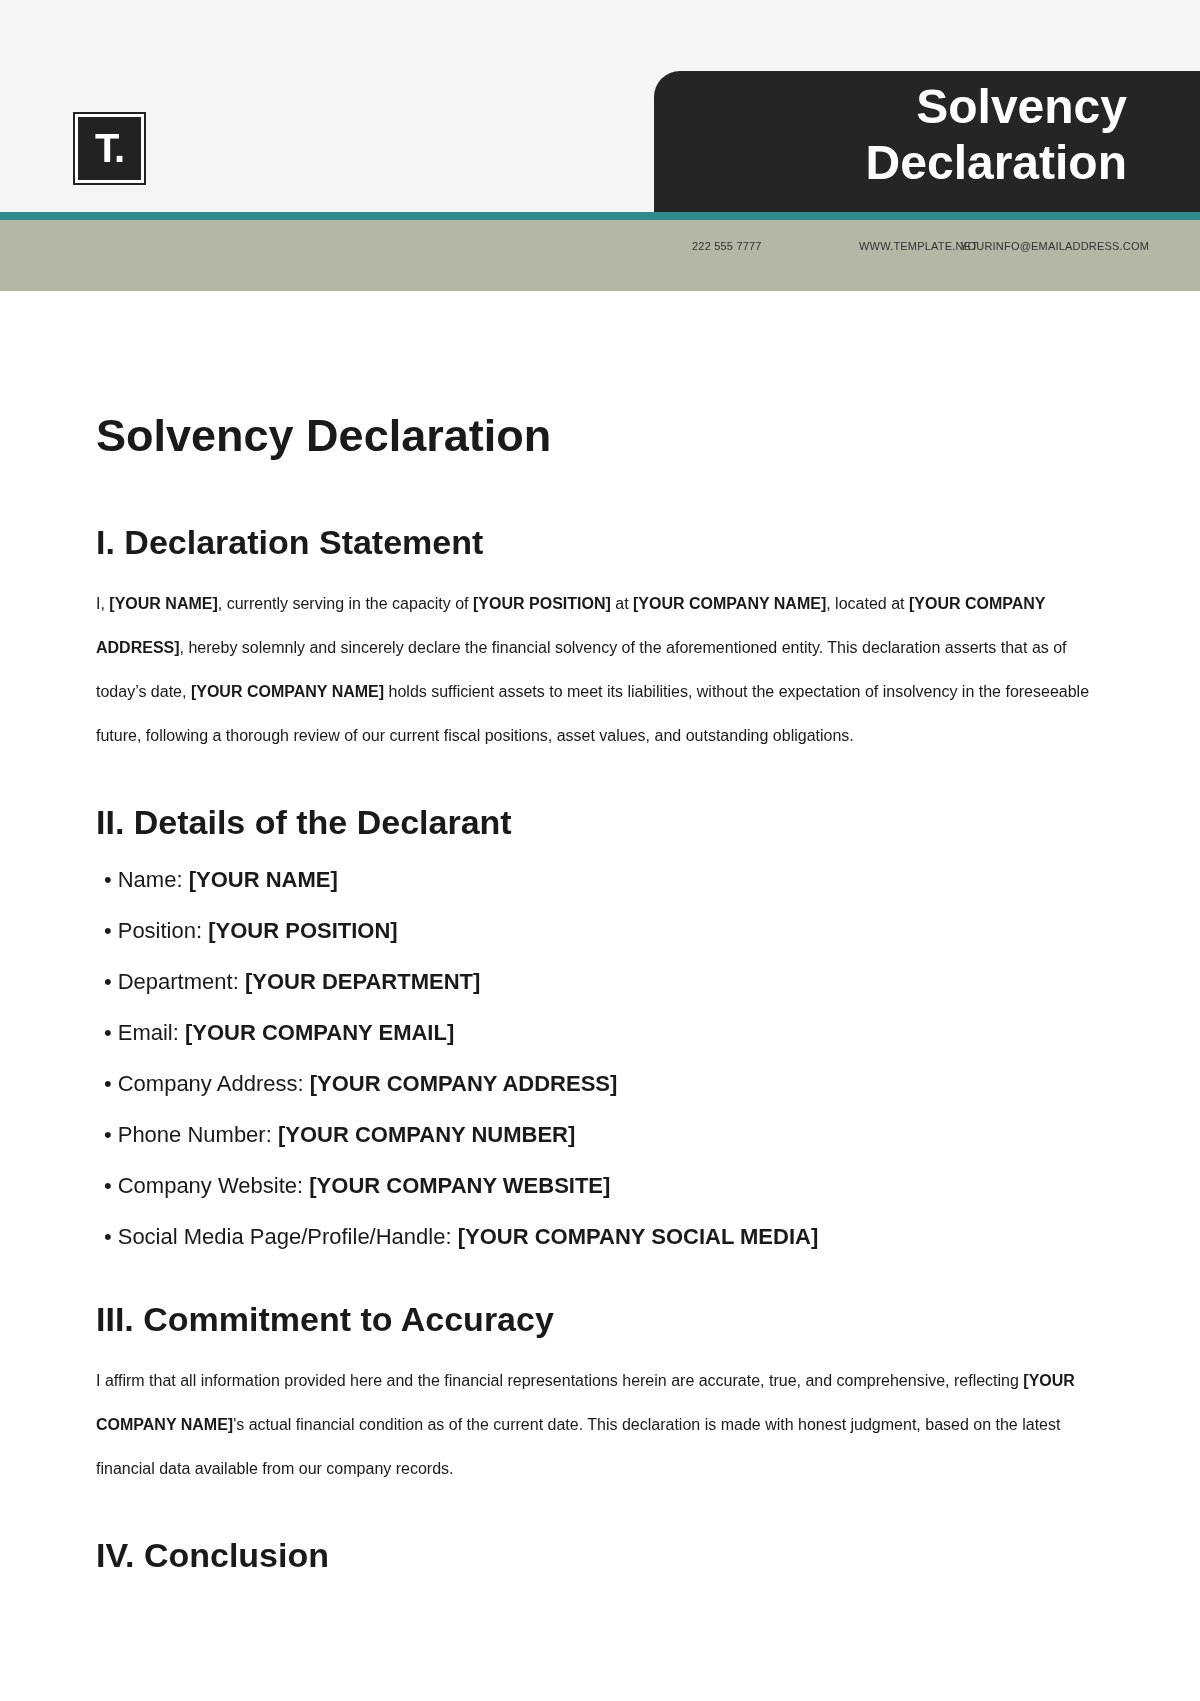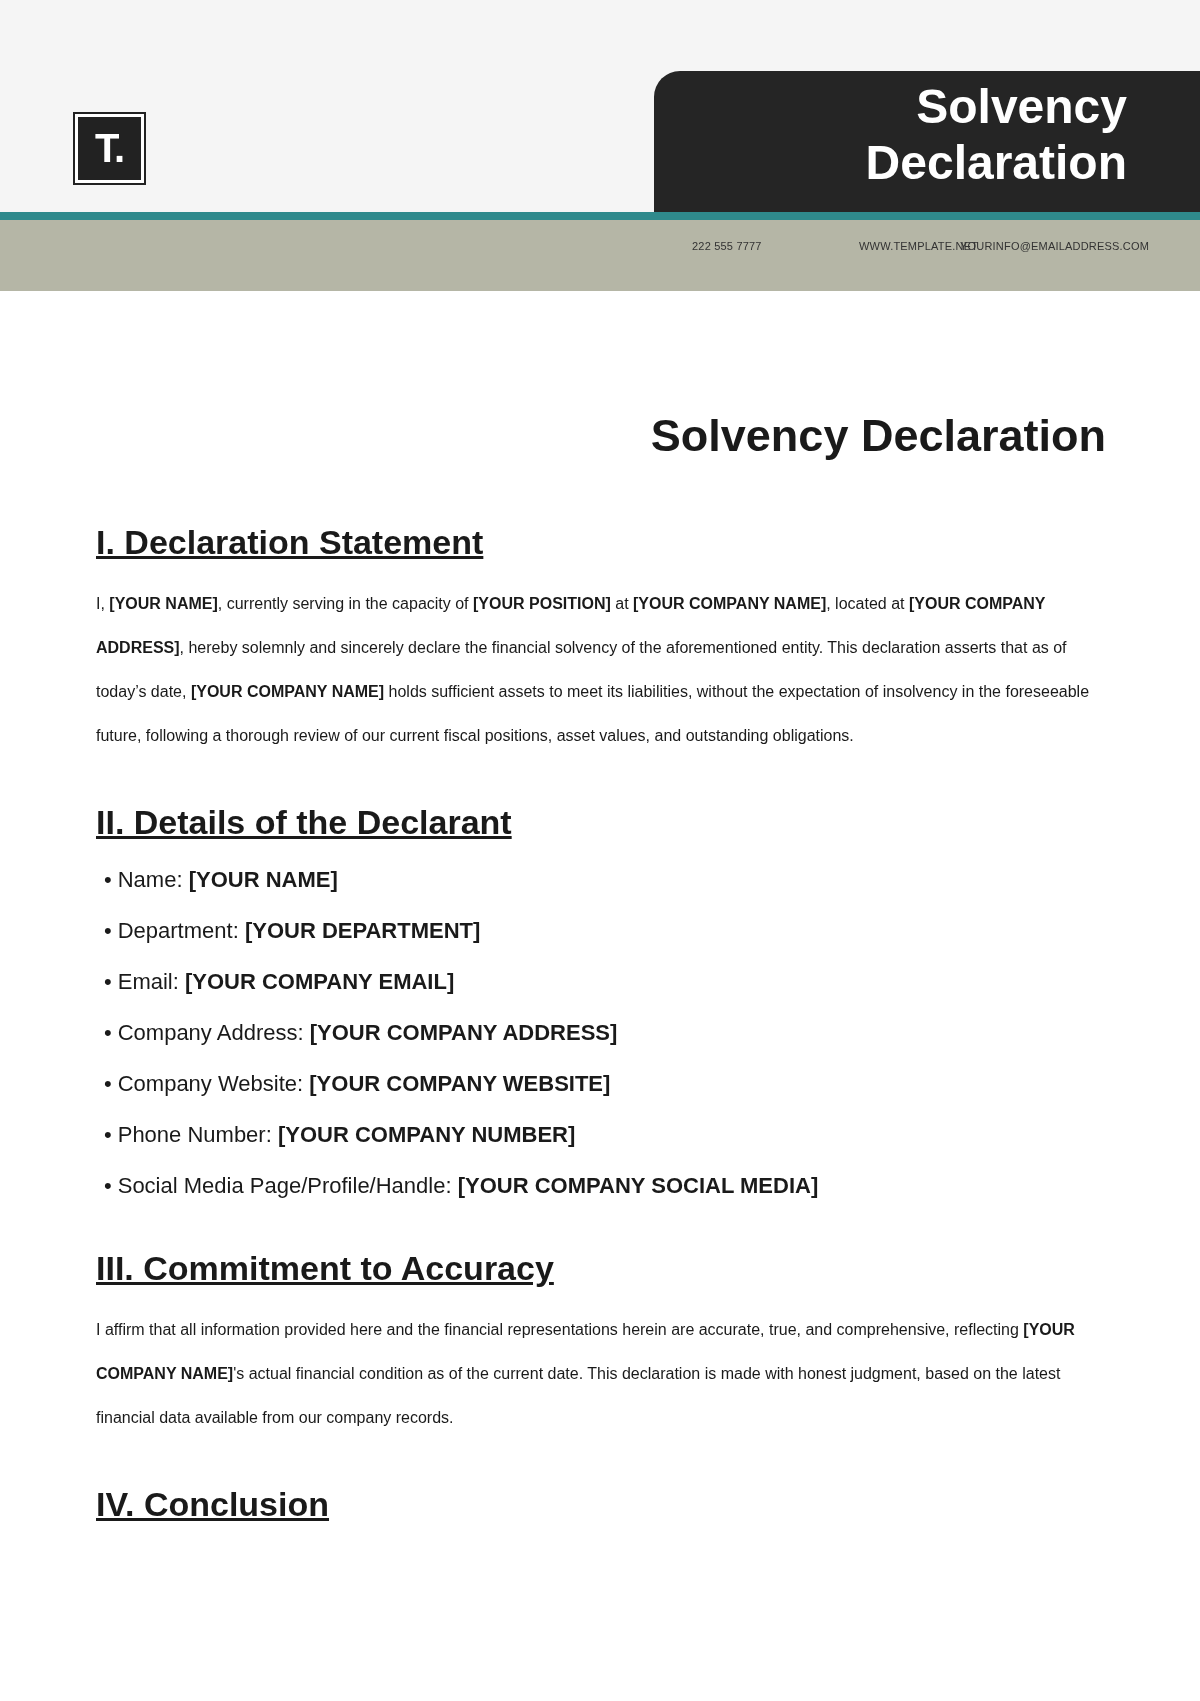--- a/index.html
+++ b/index.html
@@ -9,22 +9,22 @@
   .header { position: absolute; left: 0; top: 0; width: 1200px; height: 291px; background: #f5f5f5; }
   .logo { position: absolute; left: 73px; top: 112px; width: 73px; height: 73px; border: 2px solid #222; background: #fff; padding: 3px; }
   .logo-inner { width: 100%; height: 100%; background: #222; color: #fff; font-weight: 700; font-size: 40px; display: flex; align-items: center; justify-content: center; letter-spacing: -1px; }
   .title-block { position: absolute; left: 654px; top: 71px; width: 546px; height: 143px; background: #252525; border-top-left-radius: 26px; }
   .title-text { position: absolute; right: 73px; top: 8px; color: #fff; font-weight: 700; font-size: 48px; line-height: 56px; text-align: right; }
   .teal-stripe { position: absolute; left: 0; top: 212px; width: 1200px; height: 8px; background: #2f8a8c; }
   .grey-band { position: absolute; left: 0; top: 220px; width: 1200px; height: 71px; background: #b5b6a6; }
   .contact { position: absolute; top: 240px; font-size: 11px; color: #333; letter-spacing: 0.2px; }
 
   .content { position: absolute; left: 96px; top: 410px; width: 1010px; }
-  .doc-title { text-align: right; font-weight: 700; font-size: 45px; margin-bottom: 60px; padding-left: 0px; }
-  h2 { font-size: 34px; font-weight: 700; margin-bottom: 20px; line-height: 40px; text-decoration: underline; }
+  .doc-title { text-align: left; font-weight: 700; font-size: 45px; margin-bottom: 60px; padding-left: 0px; }
+  h2 { font-size: 34px; font-weight: 700; margin-bottom: 20px; line-height: 40px; }
   p { font-size: 16px; line-height: 44px; }
   .section { margin-bottom: 44px; }
   ul { list-style: none; }
   li { font-size: 22px; line-height: 36px; padding-left: 8px; margin-top: 15px; }
   li::before { content: "•"; margin-right: 6px; }
   b { font-weight: 700; }
 </style>
 </head>
 <body>
 
@@ -50,25 +50,26 @@
 
   <div class="section">
     <h2>I. Declaration Statement</h2>
     <p>I, <b>[YOUR NAME]</b>, currently serving in the capacity of <b>[YOUR POSITION]</b> at <b>[YOUR COMPANY NAME]</b>, located at <b>[YOUR COMPANY ADDRESS]</b>, hereby solemnly and sincerely declare the financial solvency of the aforementioned entity. This declaration asserts that as of today’s date, <b>[YOUR COMPANY NAME]</b> holds sufficient assets to meet its liabilities, without the expectation of insolvency in the foreseeable future, following a thorough review of our current fiscal positions, asset values, and outstanding obligations.</p>
   </div>
 
   <div class="section">
     <h2>II. Details of the Declarant</h2>
     <ul>
       <li><span>Name: </span><b>[YOUR NAME]</b></li>
+      <li><span>Position: </span><b>[YOUR POSITION]</b></li>
       <li><span>Department: </span><b>[YOUR DEPARTMENT]</b></li>
       <li><span>Email: </span><b>[YOUR COMPANY EMAIL]</b></li>
       <li><span>Company Address: </span><b>[YOUR COMPANY ADDRESS]</b></li>
+      <li><span>Phone Number: </span><b>[YOUR COMPANY NUMBER]</b></li>
       <li><span>Company Website: </span><b>[YOUR COMPANY WEBSITE]</b></li>
-      <li><span>Phone Number: </span><b>[YOUR COMPANY NUMBER]</b></li>
       <li><span>Social Media Page/Profile/Handle: </span><b>[YOUR COMPANY SOCIAL MEDIA]</b></li>
     </ul>
   </div>
 
   <div class="section">
     <h2>III. Commitment to Accuracy</h2>
     <p>I affirm that all information provided here and the financial representations herein are accurate, true, and comprehensive, reflecting <b>[YOUR COMPANY NAME]</b>'s actual financial condition as of the current date. This declaration is made with honest judgment, based on the latest financial data available from our company records.</p>
   </div>
 
   <div class="section">

